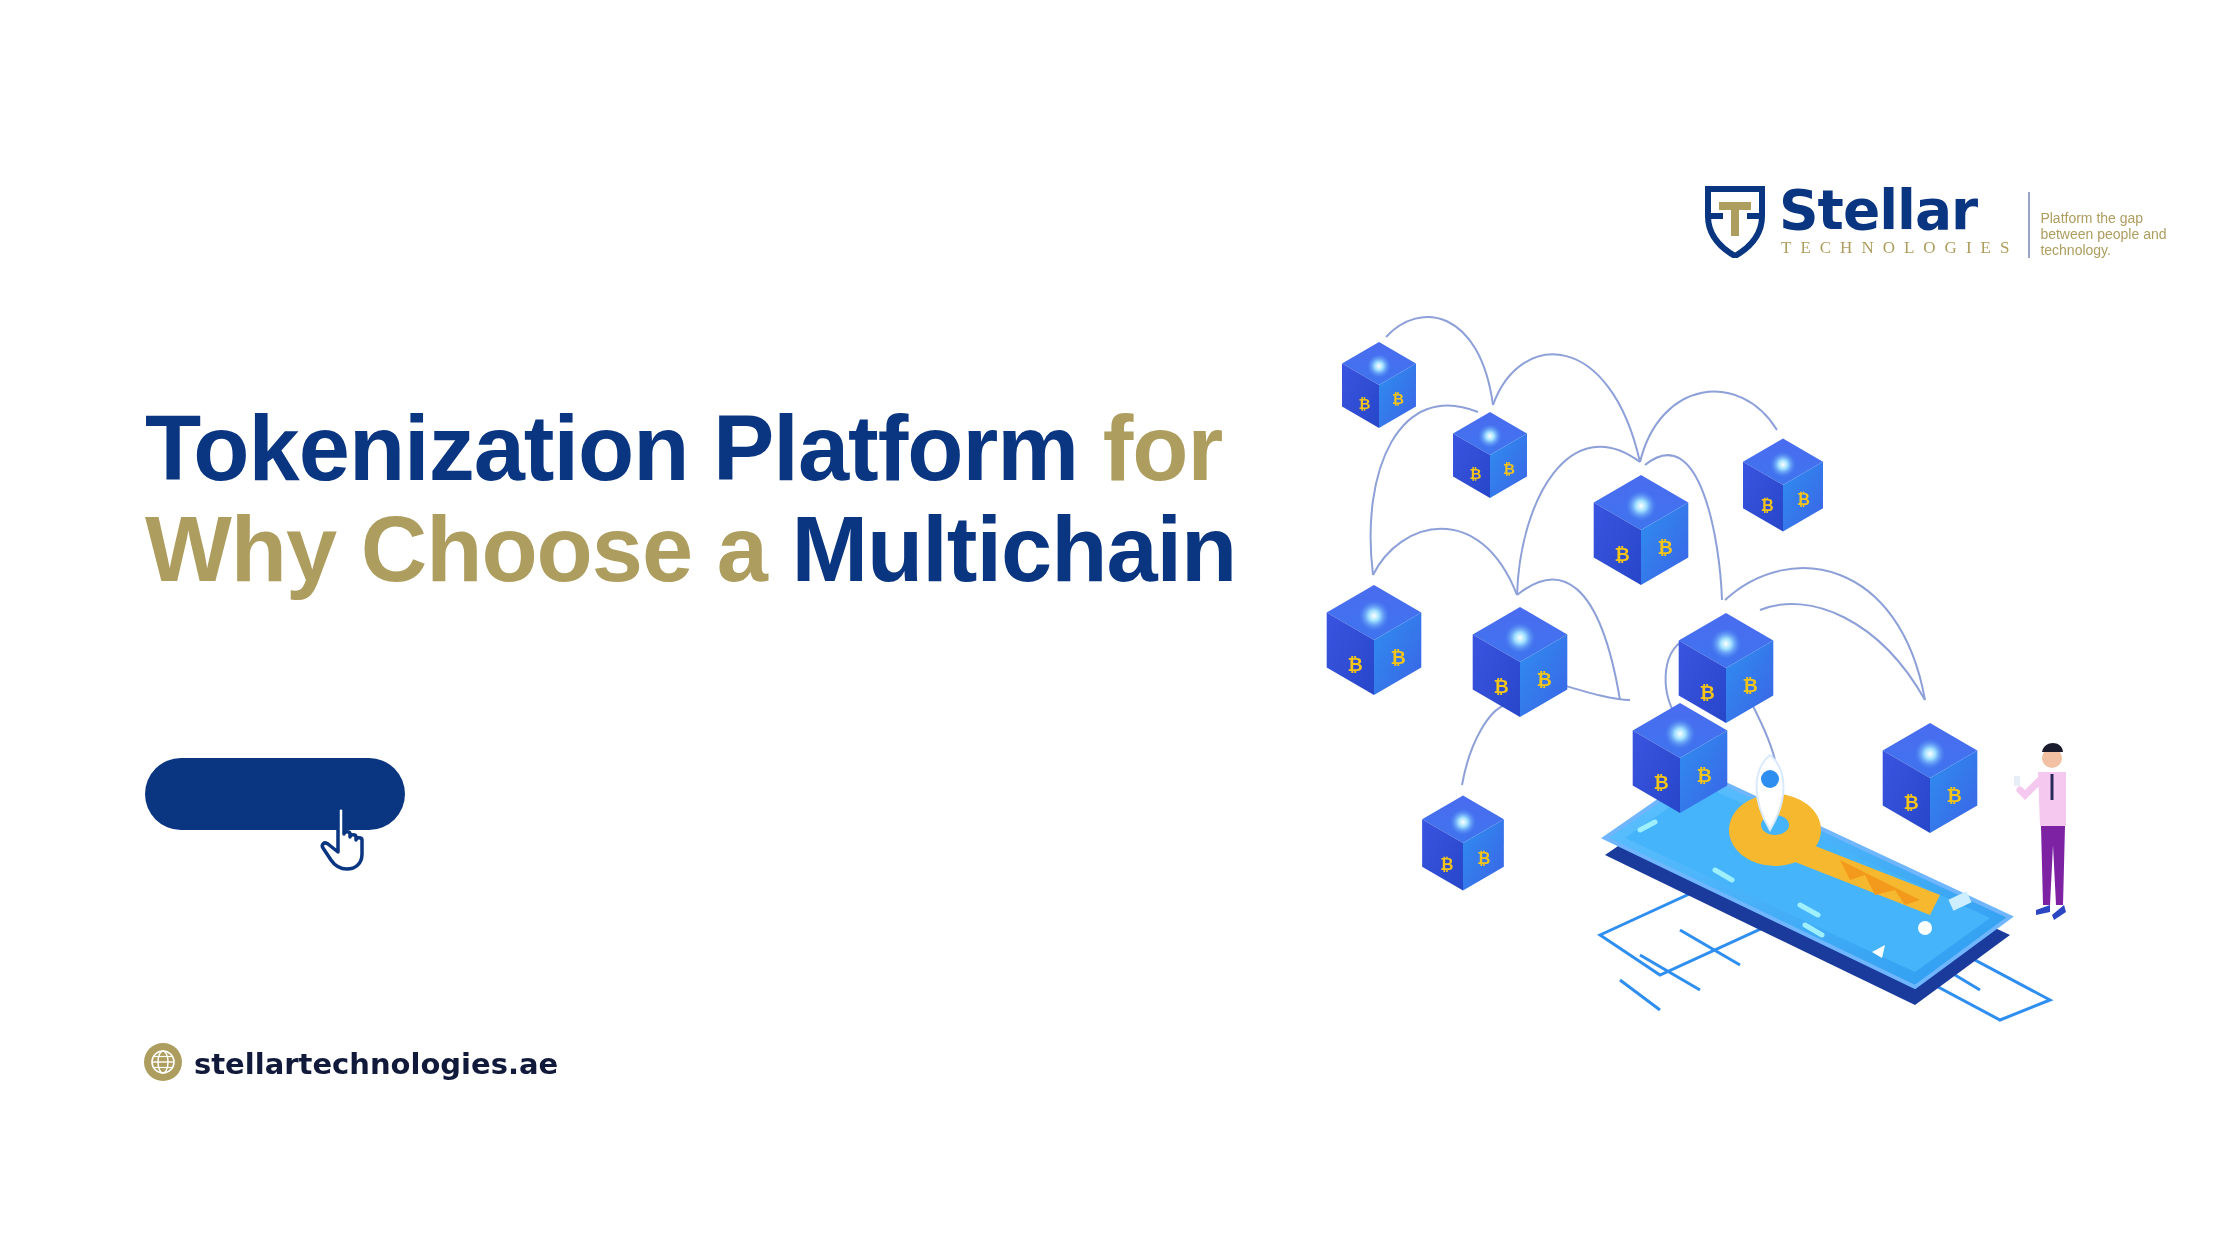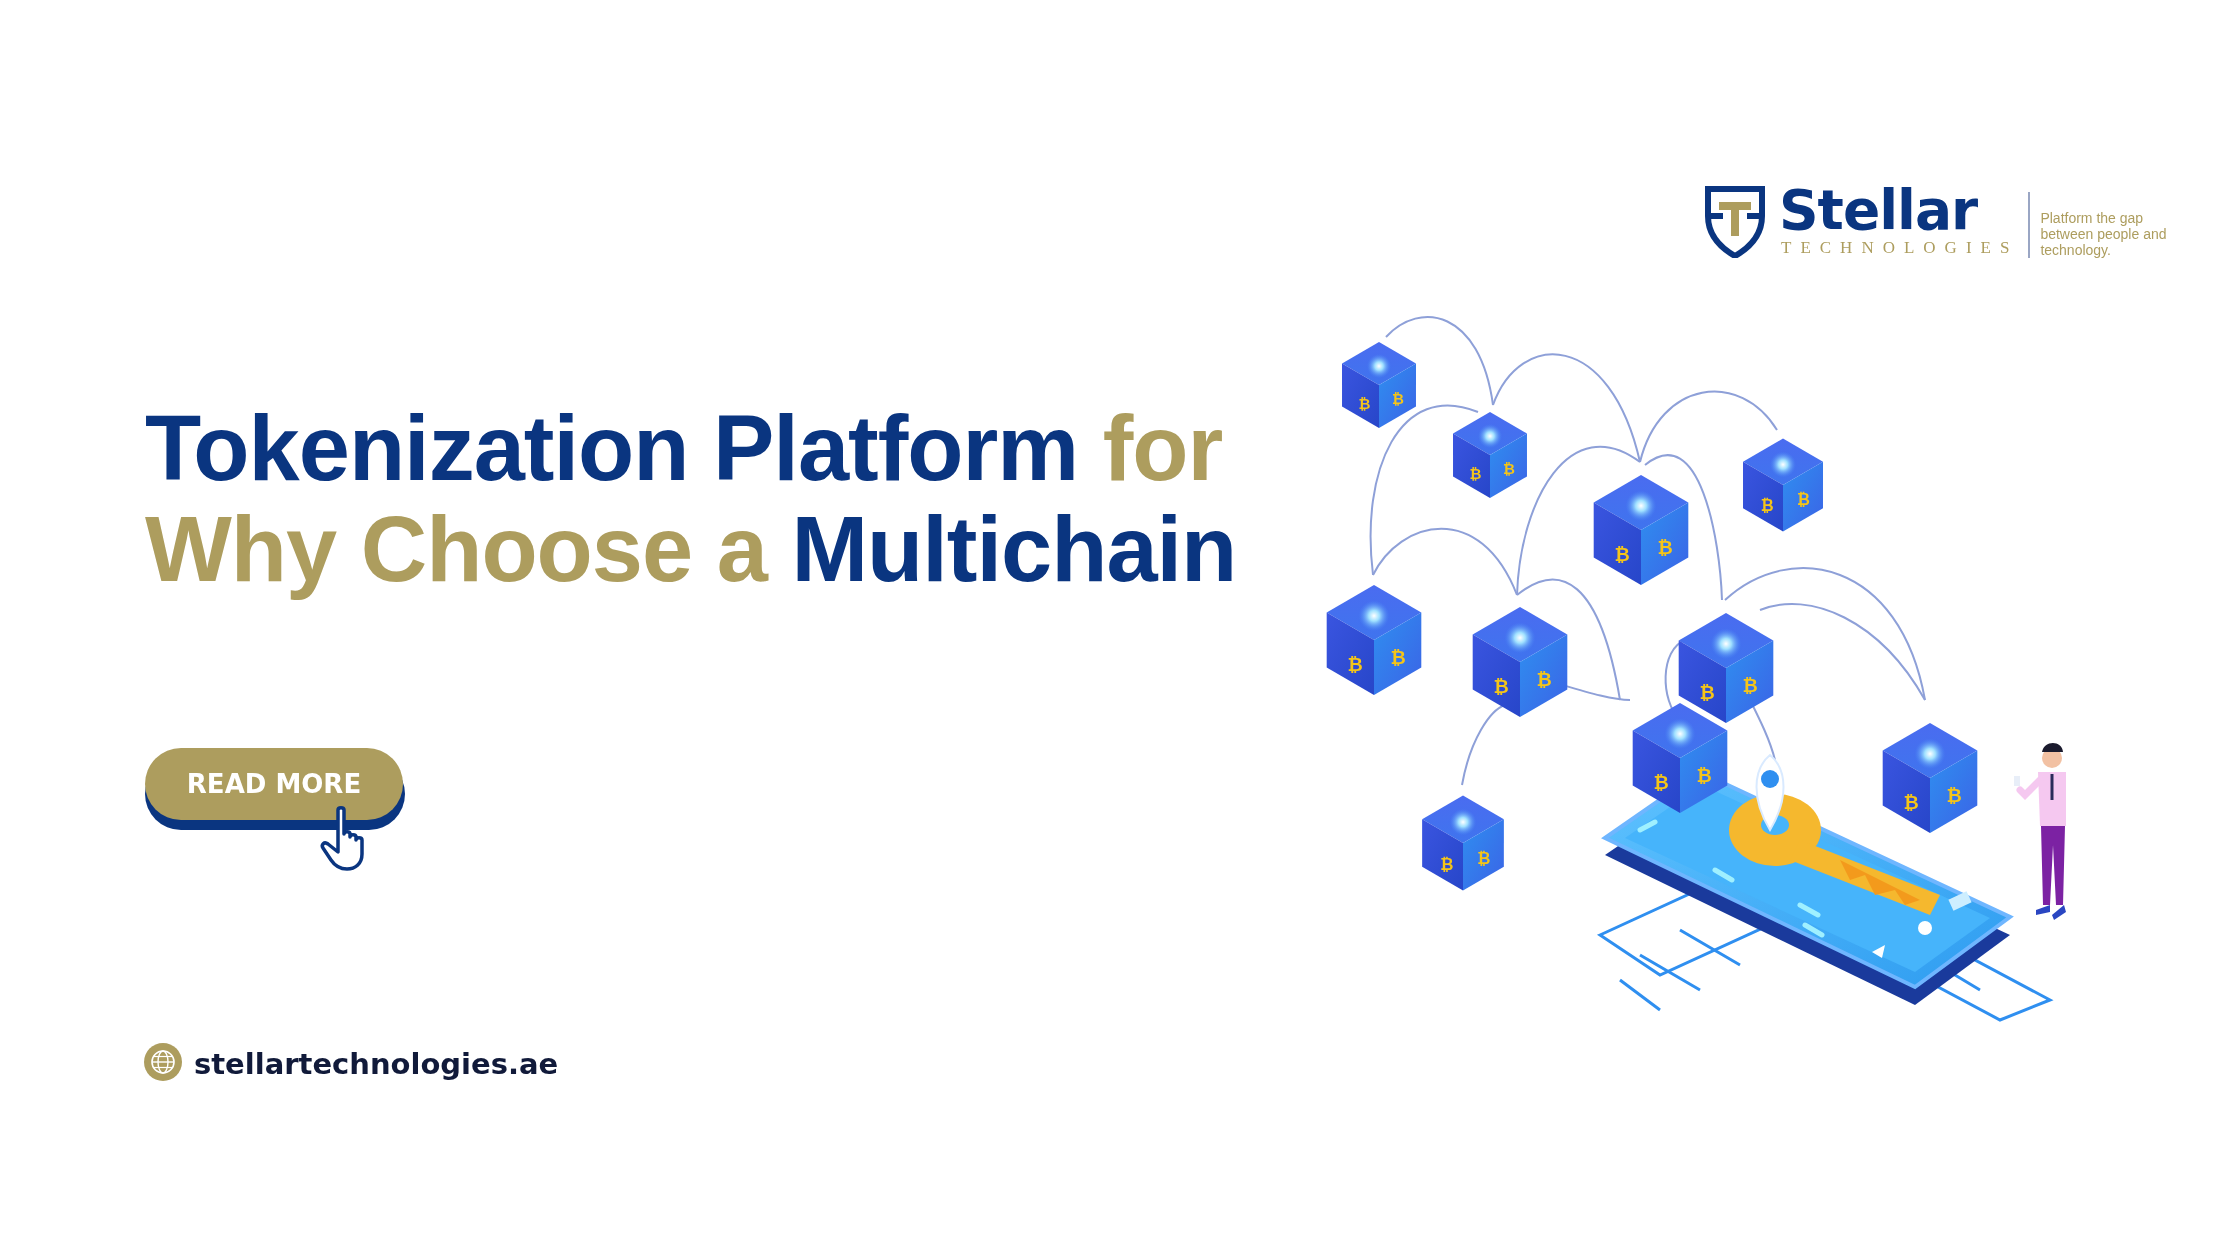--- a/index.html
+++ b/index.html
@@ -44,21 +44,20 @@
   <div class="logo-tagline">Platform the gap between people and technology.</div>
 </div>
 
 <h1 class="headline" style="margin:0;">
   <div><span class="navy">Tokenization Platform </span><span class="gold">for</span></div>
   <div><span class="gold">Why Choose a </span><span class="navy">Multichain</span></div>
 </h1>
 
 <div class="btn-wrap">
   <div class="btn-shadow"></div>
-  <button class="btn">READ MORE</button>
 </div>
 <svg class="hand" viewBox="0 0 56 66">
   <path d="M20 4 C20 1 26 1 26 4 V28 C26 25 32 25 32 28 V31 C32 28 38 28 38 31 V34 C38 31 44 31 44 34 V48 C44 58 37 63 29 63 C22 63 17 60 13 54 L5 42 C3 39 6 35 10 38 L20 46 Z" fill="#ffffff" stroke="#0A3580" stroke-width="3.5" stroke-linejoin="round"></path>
 </svg>
 
 <div class="site">
   <div class="globe">
     <svg width="28" height="28" viewBox="0 0 28 28">
       <circle cx="14" cy="14" r="11" fill="none" stroke="#ffffff" stroke-width="1.6"></circle>
       <ellipse cx="14" cy="14" rx="5" ry="11" fill="none" stroke="#ffffff" stroke-width="1.4"></ellipse>

